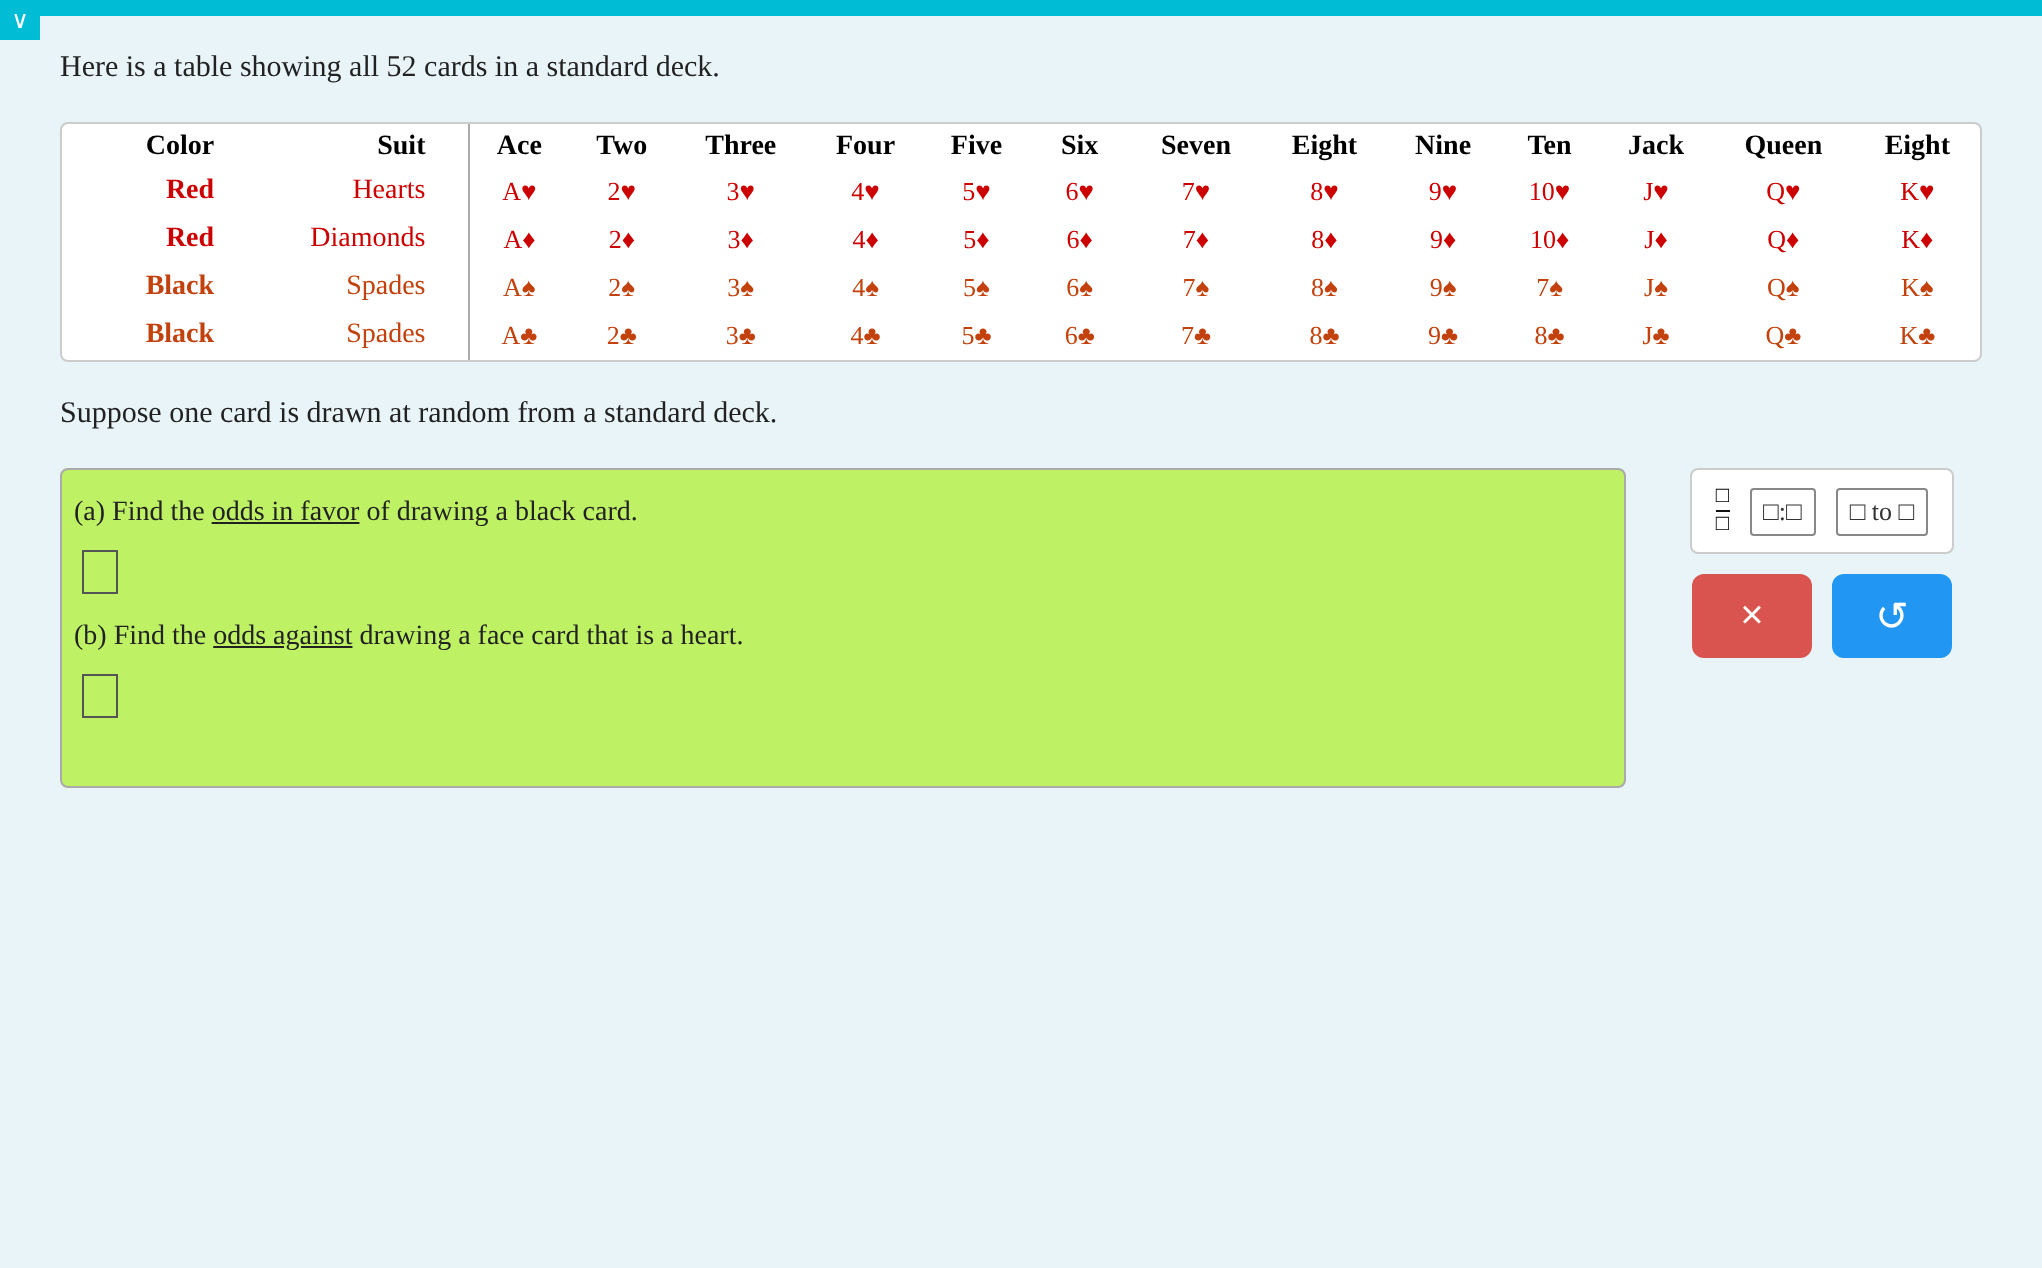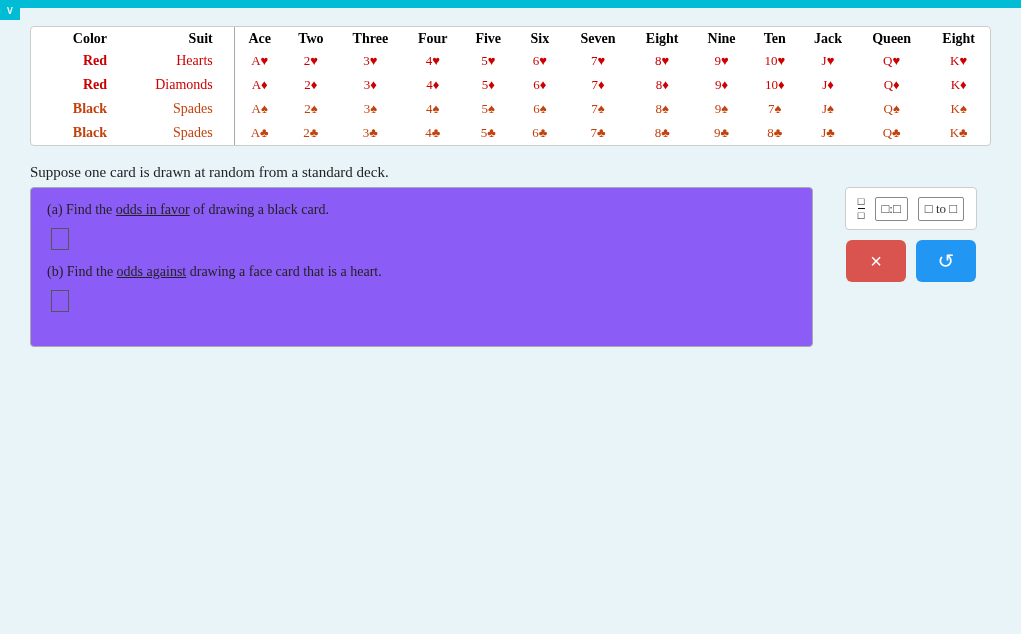--- a/index.html
+++ b/index.html
@@ -86,34 +86,34 @@
     .black-suit { color: #c2410c; }
 
     .card-cell {
       font-size: 13px;
       min-width: 36px;
     }
 
     .suppose-text {
       font-size: 15px;
       color: #222;
-      margin-bottom: 6px;
+      margin-bottom: 18px;
     }
 
     .bottom-section {
       display: flex;
       gap: 18px;
       align-items: flex-start;
     }
 
     .questions-box {
-      background: #8b5cf6;
+      background: #bef264;
       border: 1px solid #aaa;
       border-radius: 4px;
-      padding: 14px 16px;
+      padding: 14px 6px;
       flex: 1;
       min-height: 160px;
     }
 
     .question-item {
       font-size: 14px;
       color: #222;
       margin-bottom: 10px;
     }
 
@@ -226,20 +226,21 @@
 <body>
 
 <div class="chevron-bar">
   <span>∨</span>
 </div>
 
 <div class="top-bar"></div>
 
 <div class="content-area">
 
+  <p class="intro-text">Here is a table showing all 52 cards in a standard deck.</p>
 
   <div class="table-section">
     <table class="cards-table">
       <thead>
         <tr class="header-row">
           <th class="col-color">Color</th>
           <th class="col-suit">Suit</th>
           <th class="card-cell">Ace</th>
           <th class="card-cell">Two</th>
           <th class="card-cell">Three</th>

